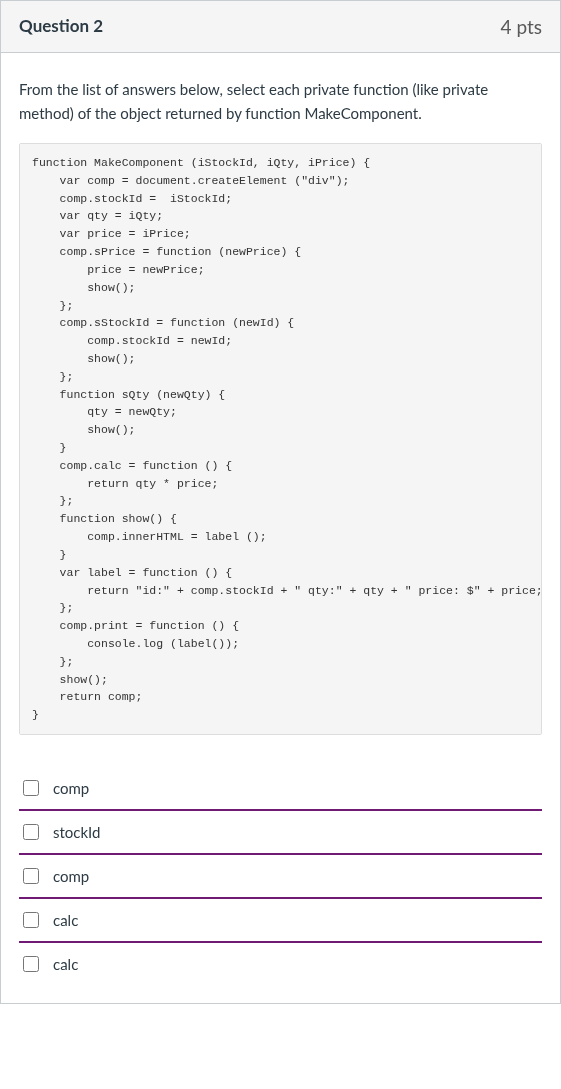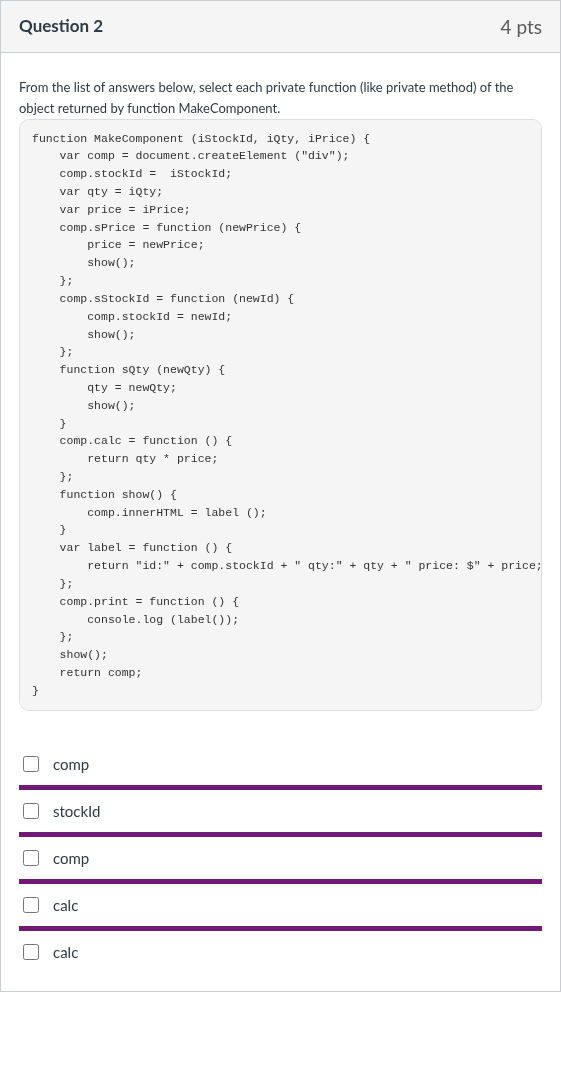--- a/index.html
+++ b/index.html
@@ -27,46 +27,47 @@
       color: #2d3b45;
     }
     .question-points {
       font-size: 19px;
       color: #595959;
     }
     .question-body {
       padding: 24px 18px 18px 18px;
     }
     .question-text {
-      font-size: 13px;
+      font-size: 15px;
       line-height: 1.6;
       color: #2d3b45;
+      margin-bottom: 18px;
     }
     .code-block {
       background: #f5f5f5;
       border: 1px solid #ddd;
-      border-radius: 10px;
+      border-radius: 2px;
       padding: 10px 12px;
       font-family: Menlo, Consolas, "Courier New", monospace;
       font-size: 11.5px;
       line-height: 1.55;
       white-space: pre;
       color: #333;
       overflow-x: auto;
       margin-bottom: 32px;
     }
     .answers {
       display: flex;
       flex-direction: column;
     }
     .answer-option {
       display: flex;
       align-items: center;
       padding: 12px 4px;
-      border-bottom: 5px solid #701a75;
+      border-bottom: 2px solid #701a75;
       cursor: pointer;
     }
     .answer-option:last-child { border-bottom: none; }
     .answer-option input[type="checkbox"] {
       width: 16px;
       height: 16px;
       margin-right: 14px;
       cursor: pointer;
     }
     .answer-label {

